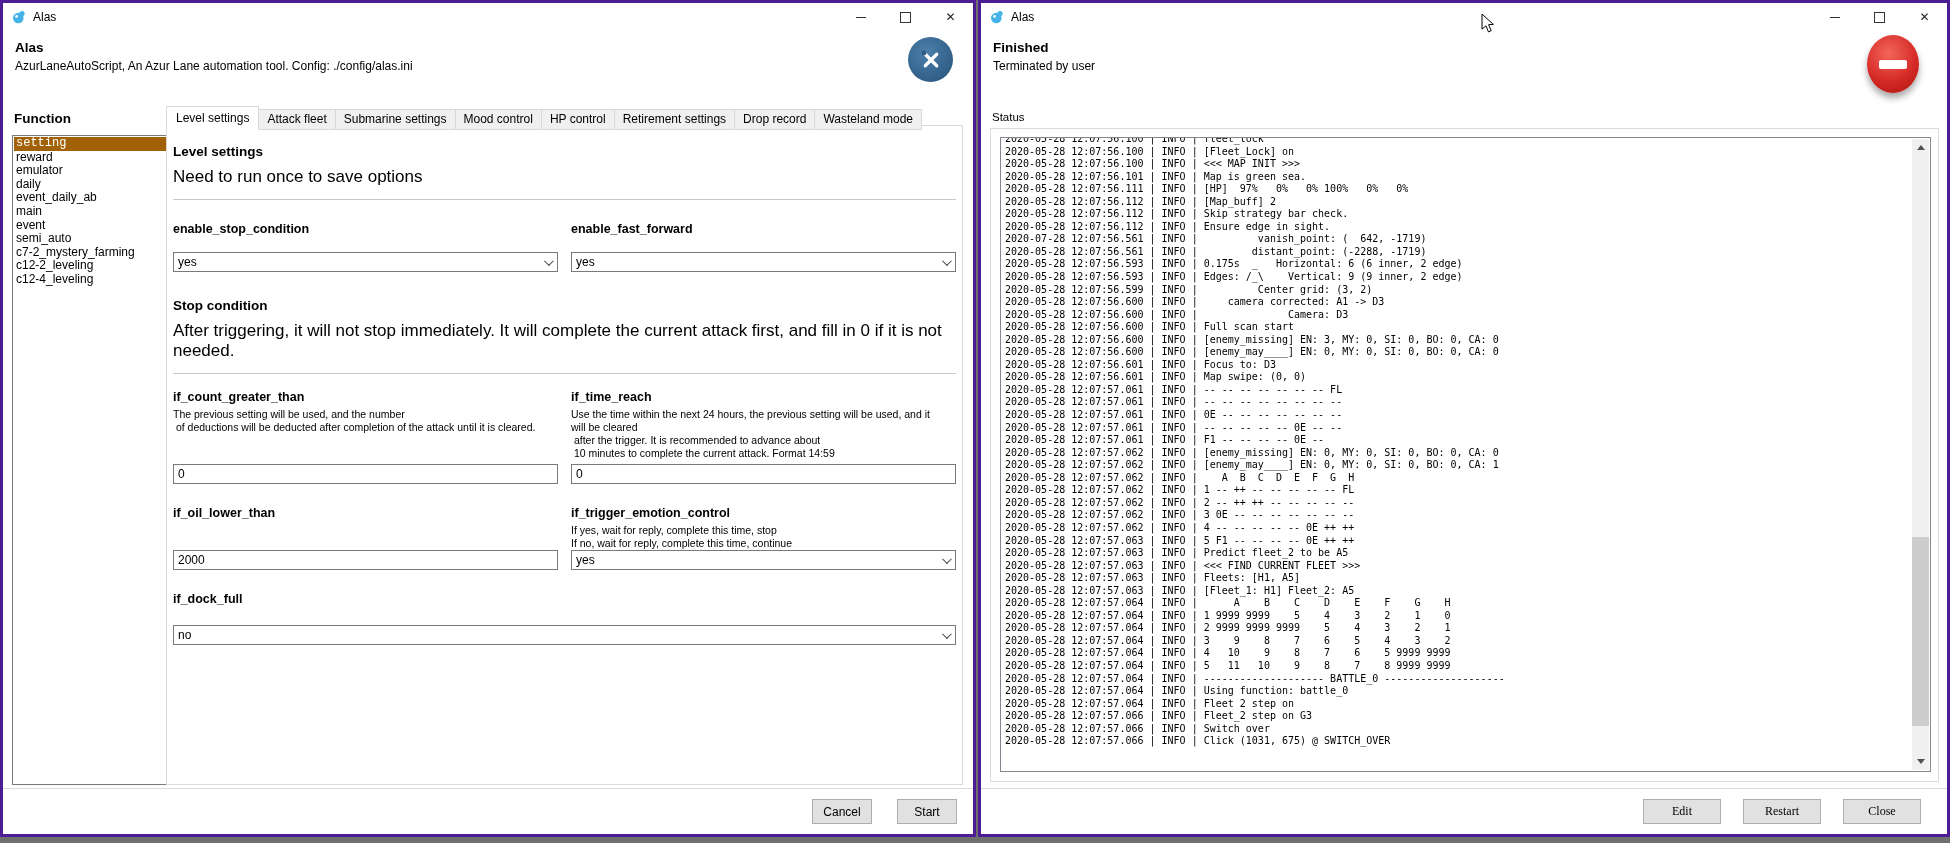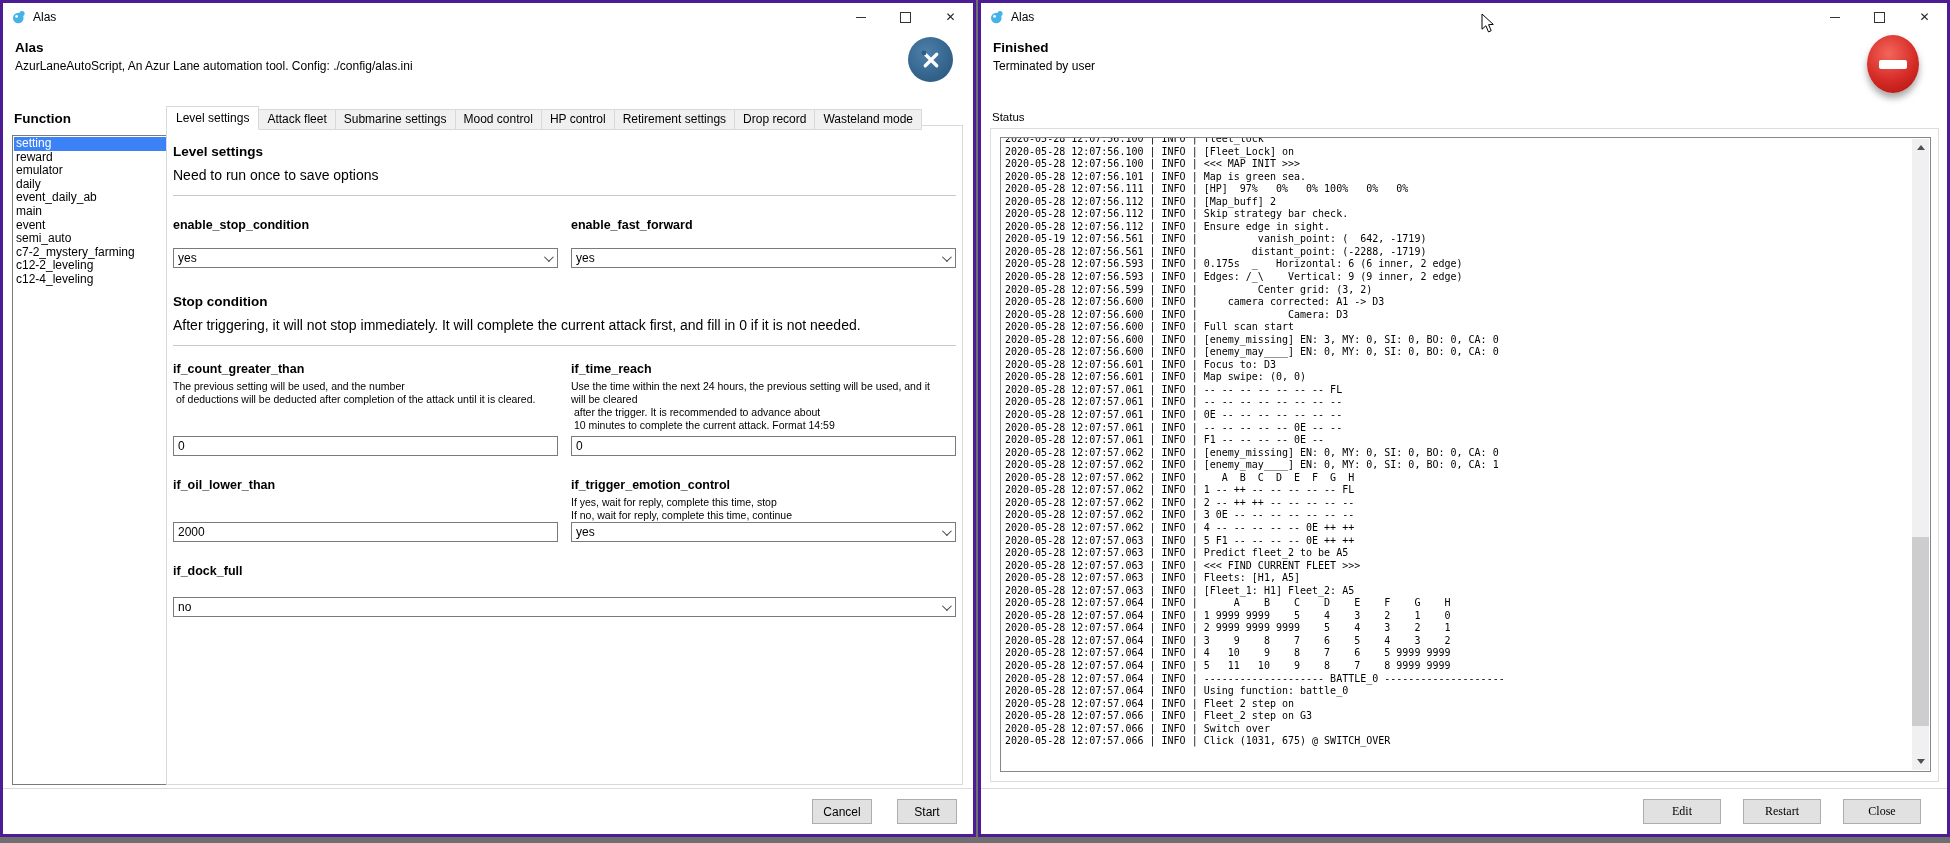--- a/index.html
+++ b/index.html
@@ -26,30 +26,30 @@
   .stop-badge{position:absolute;right:28px;top:4px;width:52px;height:58px;border-radius:50%;
     background:radial-gradient(circle at 42% 32%,#f4665a,#d52b27 55%,#b01510 95%);
     box-shadow:0 5px 7px rgba(0,0,0,0.35);display:flex;align-items:center;justify-content:center;}
   .stop-bar{width:28px;height:9px;background:#fff;border-radius:2px;}
 
   
   .sidebar{position:absolute;left:9px;top:108px;width:172px;}
   .sidebar-label{font-weight:bold;font-size:13.5px;margin:0 0 9px 2px;}
   .listbox{border:1px solid #7a7a7a;background:#fff;height:650px;padding:1px;box-sizing:border-box;overflow:hidden;}
   .list-item{font-size:12px;line-height:13.6px;padding:0 2px;white-space:nowrap;}
-  .list-item.active{background:#3b82f6;color:#fff;}
+  .list-item.active{background:#a16207;color:#fff;font-family:Liberation Mono, monospace;}
 
   
   .tabs{position:absolute;left:163px;top:103px;right:10px;display:flex;align-items:flex-end;z-index:2;}
   .tab{font-size:12px;padding:2px 8px 3px;background:#f0f0f0;border:1px solid #d9d9d9;margin-right:-1px;white-space:nowrap;}
   .tab.active{background:#fff;border-bottom:1px solid #fff;padding:4px 9px 4px;position:relative;z-index:3;}
   .pane{position:absolute;left:163px;top:122px;right:10px;bottom:49px;border:1px solid #d9d9d9;background:#fff;padding:10px 6px;box-sizing:border-box;overflow:hidden;z-index:1;}
 
   .sec-title{font-weight:bold;font-size:13.5px;margin:8px 0 0 0;}
-  .sec-sub{font-size:14px;margin:8px 0 0 0;}
+  .sec-sub{font-size:17px;margin:8px 0 0 0;}
   .hr{border:none;border-top:1px solid #c8c8c8;margin:12px 0 0 0;}
   .form-grid{display:grid;grid-template-columns:1fr 1fr;column-gap:13px;margin-top:0;}
   .cell{display:flex;flex-direction:column;}
   .cell.full{grid-column:1 / -1;}
   .flabel{font-weight:bold;font-size:12.5px;margin-top:22px;}
   .fdesc{font-size:10.5px;line-height:13px;margin-top:4px;white-space:pre;overflow:visible;}
   .control{margin-top:auto;}
   .row1 .cell{min-height:72px;}
   .row2 .cell{min-height:110px;}
   .row3 .cell{min-height:85px;}
@@ -257,21 +257,21 @@
       <div class="logbox">
         <div class="log-lines">
               <div class="log-line">2020-05-28 12:07:56.100 | INFO | fleet_lock</div>
               <div class="log-line">2020-05-28 12:07:56.100 | INFO | [Fleet_Lock] on</div>
               <div class="log-line">2020-05-28 12:07:56.100 | INFO | &lt;&lt;&lt; MAP INIT &gt;&gt;&gt;</div>
               <div class="log-line">2020-05-28 12:07:56.101 | INFO | Map is green sea.</div>
               <div class="log-line">2020-05-28 12:07:56.111 | INFO | [HP]  97%   0%   0% 100%   0%   0%</div>
               <div class="log-line">2020-05-28 12:07:56.112 | INFO | [Map_buff] 2</div>
               <div class="log-line">2020-05-28 12:07:56.112 | INFO | Skip strategy bar check.</div>
               <div class="log-line">2020-05-28 12:07:56.112 | INFO | Ensure edge in sight.</div>
-              <div class="log-line">2020-05-19 12:07:56.561 | INFO |          vanish_point: (  642, -1719)</div>
+              <div class="log-line">2020-07-28 12:07:56.561 | INFO |          vanish_point: (  642, -1719)</div>
               <div class="log-line">2020-05-28 12:07:56.561 | INFO |         distant_point: (-2288, -1719)</div>
               <div class="log-line">2020-05-28 12:07:56.593 | INFO | 0.175s  _   Horizontal: 6 (6 inner, 2 edge)</div>
               <div class="log-line">2020-05-28 12:07:56.593 | INFO | Edges: /_\    Vertical: 9 (9 inner, 2 edge)</div>
               <div class="log-line">2020-05-28 12:07:56.599 | INFO |          Center grid: (3, 2)</div>
               <div class="log-line">2020-05-28 12:07:56.600 | INFO |     camera corrected: A1 -&gt; D3</div>
               <div class="log-line">2020-05-28 12:07:56.600 | INFO |               Camera: D3</div>
               <div class="log-line">2020-05-28 12:07:56.600 | INFO | Full scan start</div>
               <div class="log-line">2020-05-28 12:07:56.600 | INFO | [enemy_missing] EN: 3, MY: 0, SI: 0, BO: 0, CA: 0</div>
               <div class="log-line">2020-05-28 12:07:56.600 | INFO | [enemy_may____] EN: 0, MY: 0, SI: 0, BO: 0, CA: 0</div>
               <div class="log-line">2020-05-28 12:07:56.601 | INFO | Focus to: D3</div>

